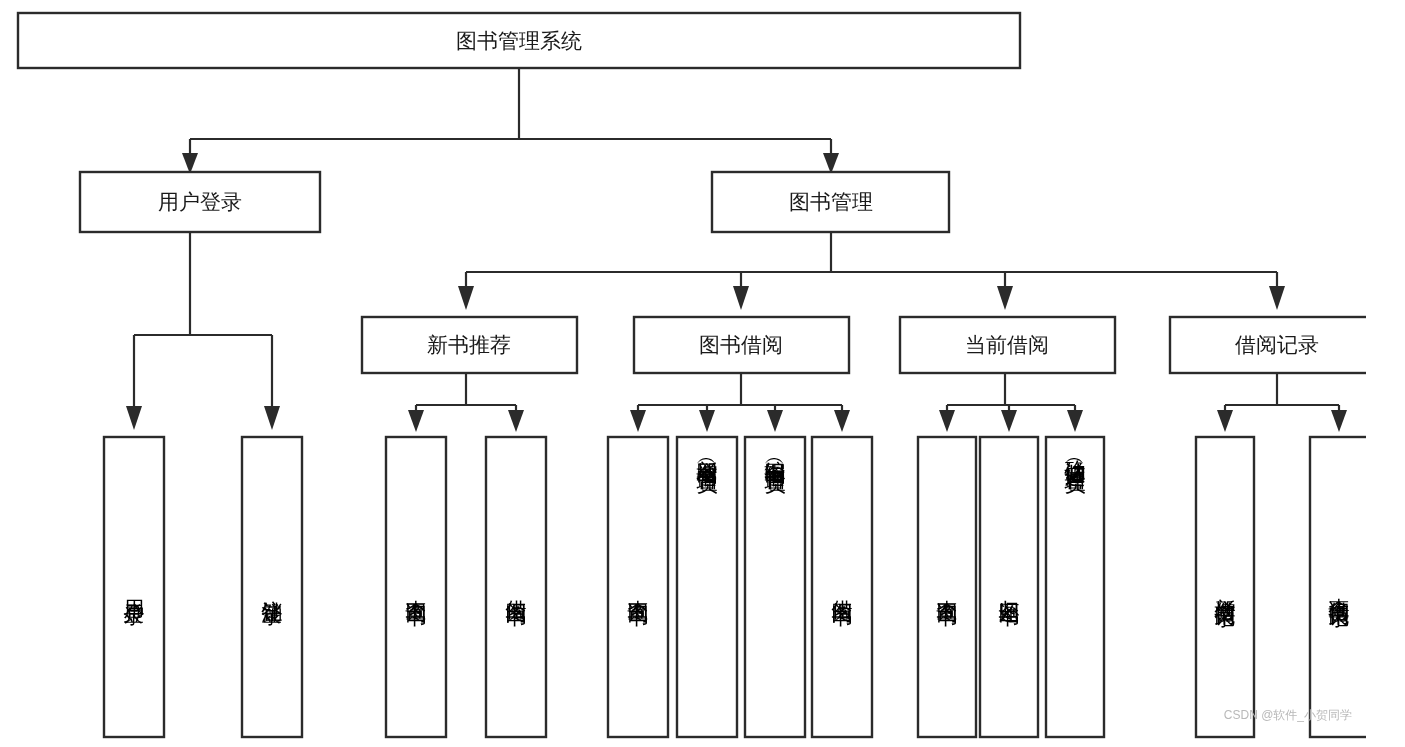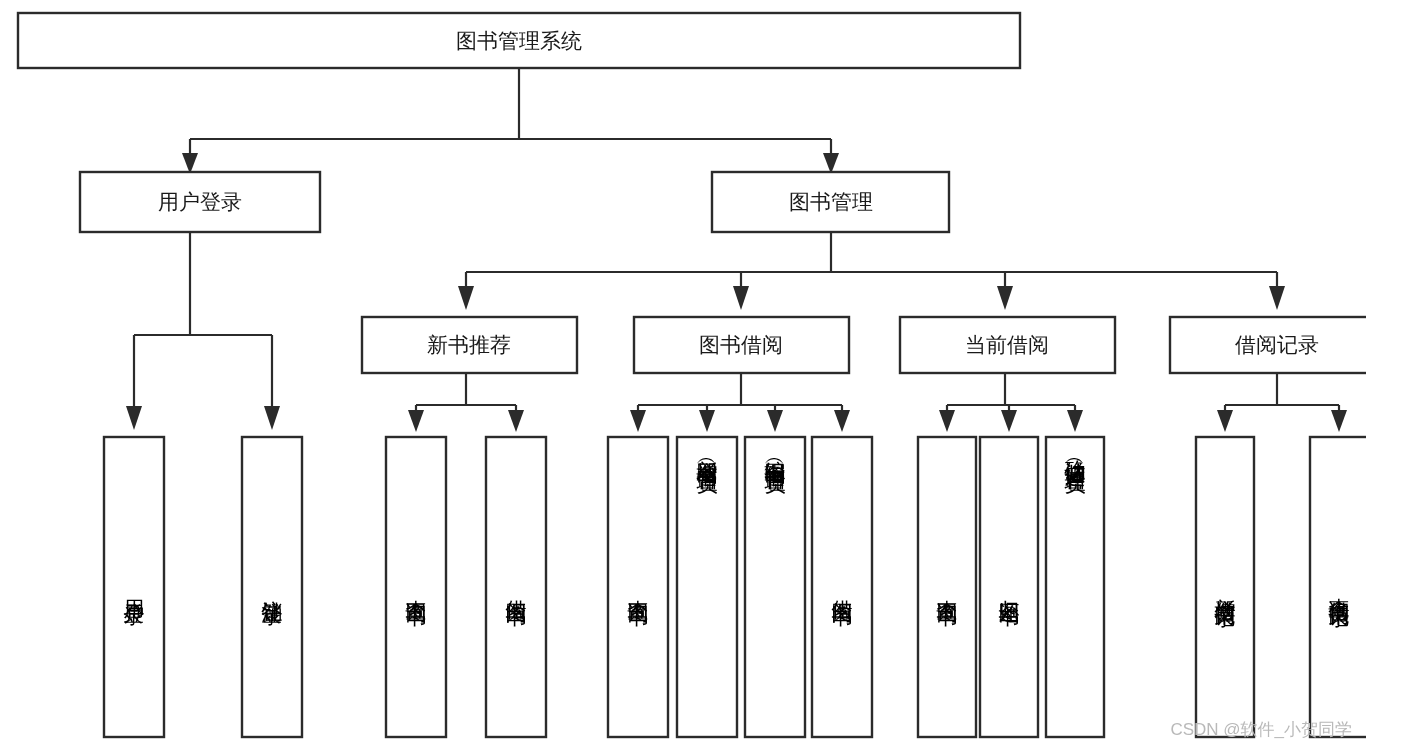--- a/index.html
+++ b/index.html
@@ -49,23 +49,23 @@
     font-family: "Liberation Sans", "DejaVu Sans", sans-serif;
     fill: #1a1a1a;
     font-size: 21px;
     writing-mode: vertical-rl;
     text-orientation: upright;
     letter-spacing: 2px;
   }
   .watermark {
     position: absolute;
     right: 14px;
-    bottom: 6px;
+    bottom: 23px;
     font-family: "Liberation Sans", "DejaVu Sans", sans-serif;
-    font-size: 17px;
+    font-size: 12px;
     color: #b9b9b9;
     white-space: nowrap;
     pointer-events: none;
   }
 </style>
 </head>
 <body>
 
 <div id="canvas">
 

